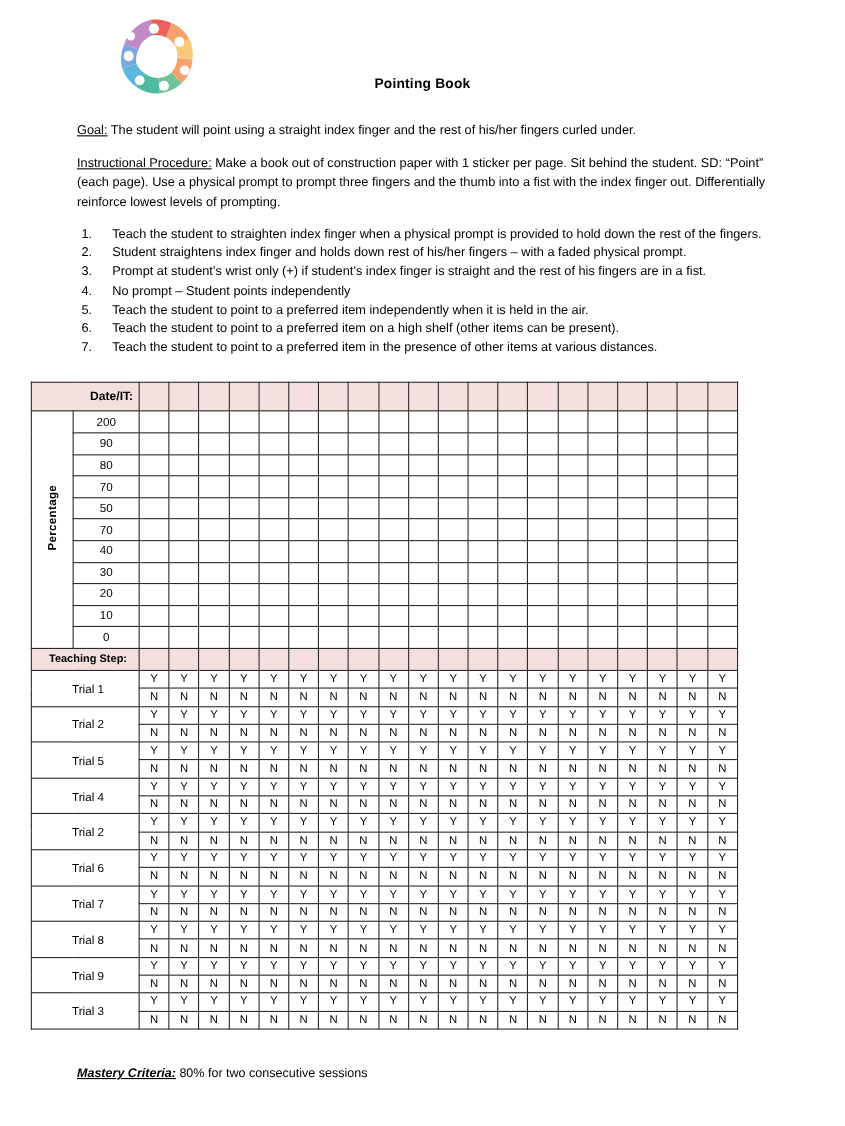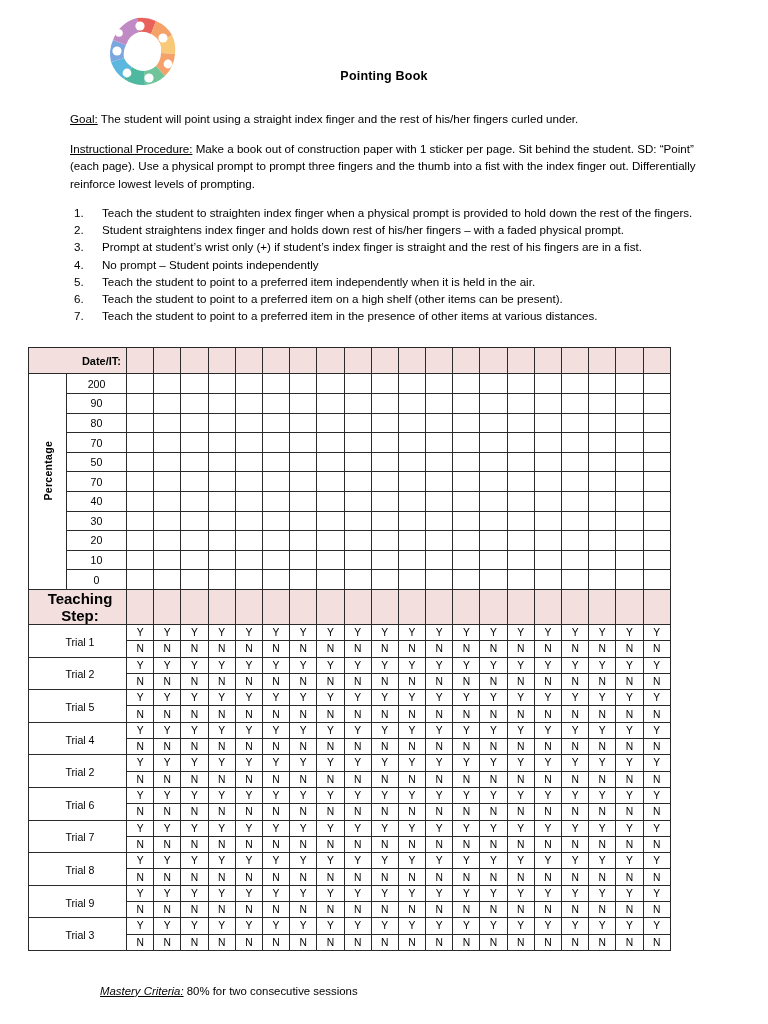--- a/index.html
+++ b/index.html
@@ -122,21 +122,21 @@
   }
   .pct-num {
     font-size: 10.6px;
     text-align: center;
   }
 
   .tstep-cell {
     text-align: right;
     padding-left: 5px !important;
     font-weight: bold;
-    font-size: 15px;
+    font-size: 10px;
     height: 20px !important;
   }
   .trial-label {
     text-align: center;
     padding-left: 5px !important;
     font-size: 10.6px;
     vertical-align: top;
     padding-top: 2px !important;
   }
   .yn {
@@ -145,24 +145,23 @@
     font-weight: normal;
   }
 
   
   .footer {
     padding: 0 58px 0 70px;
     margin-top: 34px;
     font-size: 11.4px;
   }
   .mc-label {
-    font-weight: normal;
+    font-weight: bold;
     font-style: italic;
     text-decoration: underline;
-    margin-left: 30px;
   }
   .mc-value { }
 </style>
 </head>
 <body>
 
 <div class="page">
 
   <div class="header">
 

